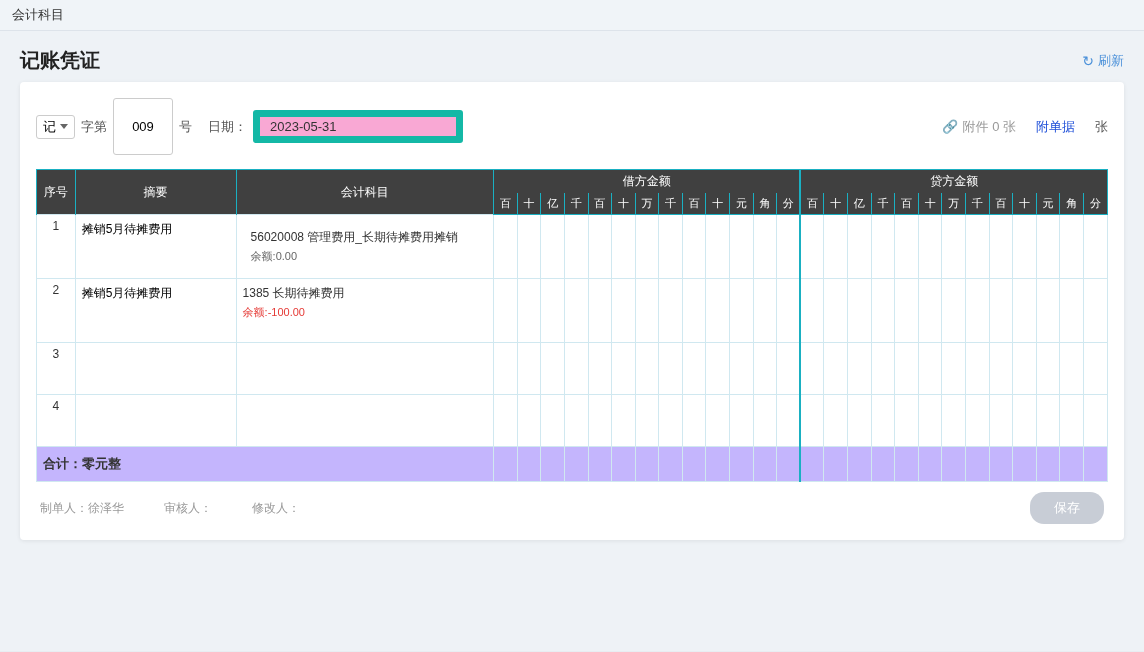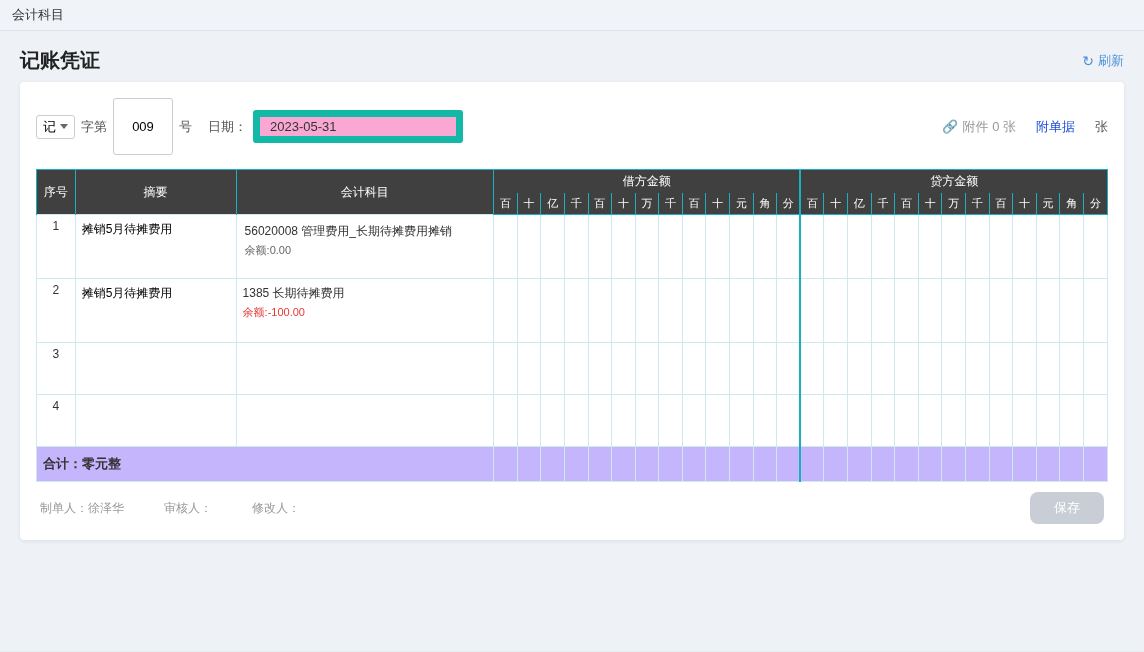--- a/index.html
+++ b/index.html
@@ -187,21 +187,21 @@
       margin-top: 10px;
       padding: 0 4px;
       color: #999;
       font-size: 12px;
     }
     .save-btn {
       margin-left: auto;
       background: #c8cdd6;
       color: #fff;
       border: none;
-      border-radius: 8px;
+      border-radius: 14px;
       padding: 7px 24px;
       font-size: 13px;
       cursor: pointer;
     }
     
     .table-wrapper {
       overflow-x: hidden;
       overflow-y: hidden;
       position: relative;
     }
@@ -308,21 +308,21 @@
             <th class="digit-header">十</th>
             <th class="digit-header">元</th>
             <th class="digit-header">角</th>
             <th class="digit-header">分</th>
           </tr>
         </thead>
         <tbody id="table-body">
         <tr style="height: 64px;">
               <td class="row-seq">1</td>
               <td style="padding: 6px; vertical-align: top;">摊销5月待摊费用</td>
-              <td style="padding: 8px; vertical-align: top;">
+              <td style="padding: 14px; vertical-align: top;">
                 <div class="account-code">56020008 管理费用_长期待摊费用摊销</div>
                 <div class="balance-text">余额:0.00</div>
               </td>
               <td class="digit-col"></td>
               <td class="digit-col"></td>
               <td class="digit-col"></td>
               <td class="digit-col"></td>
               <td class="digit-col"></td>
               <td class="digit-col"></td>
               <td class="digit-col"></td>

